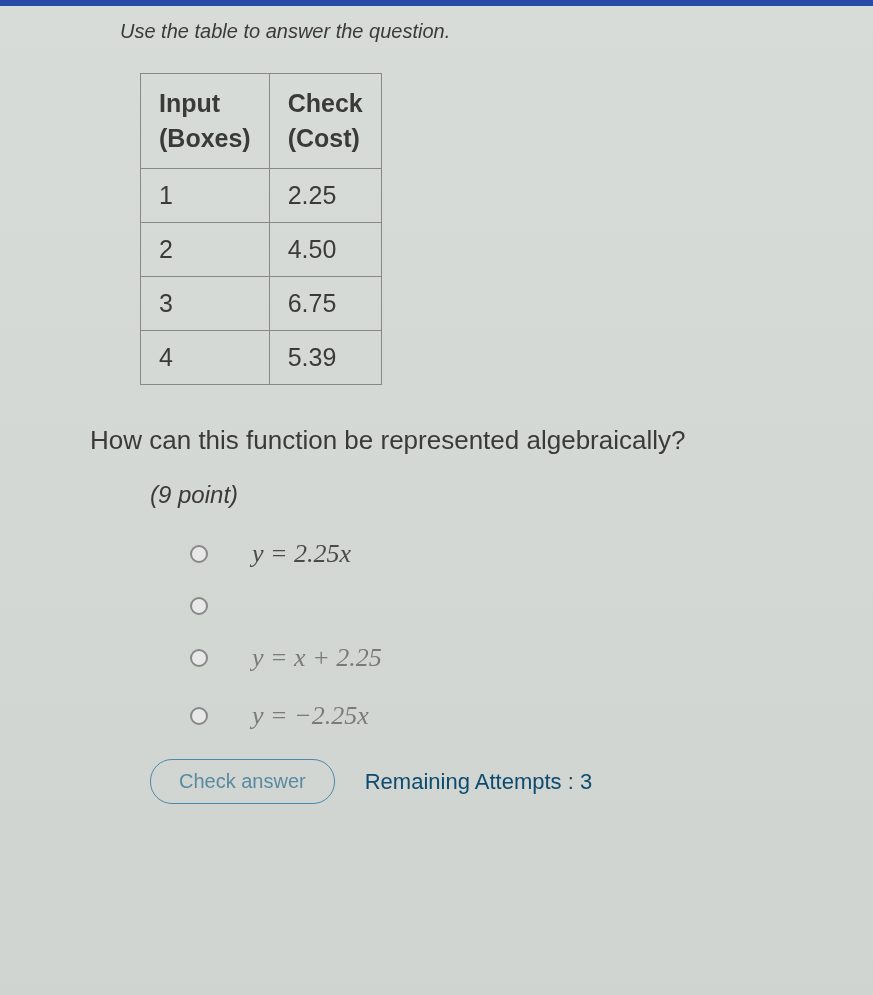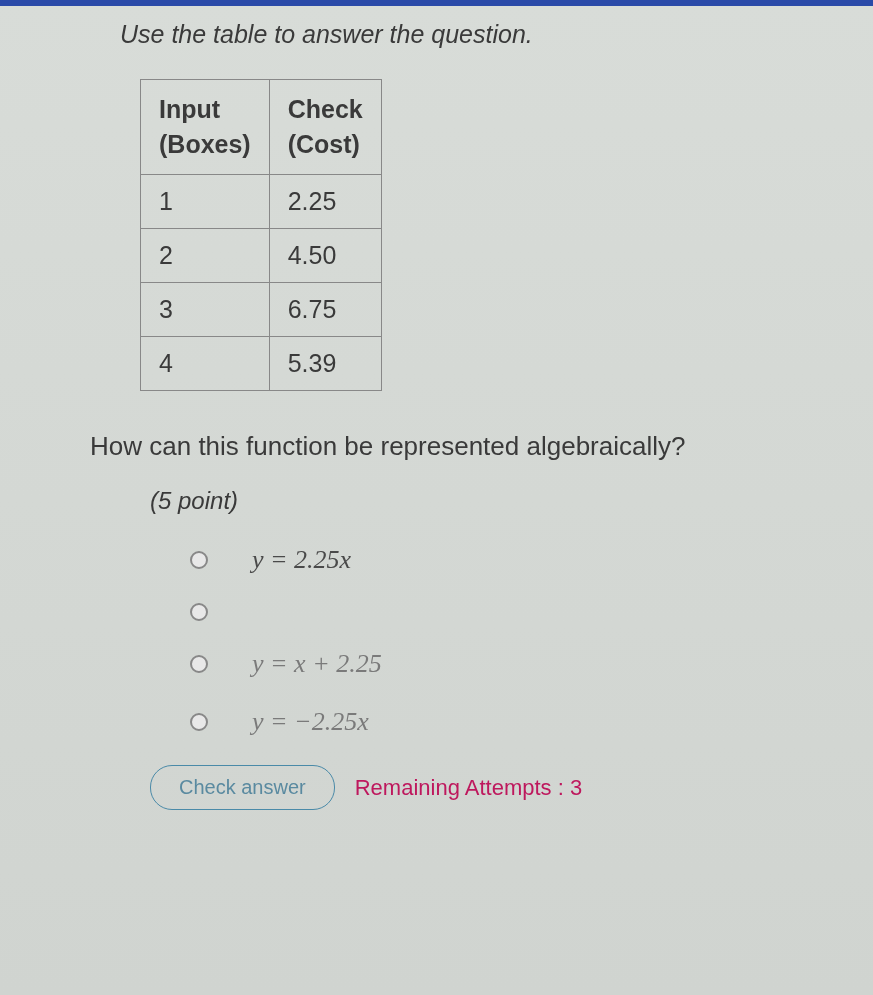--- a/index.html
+++ b/index.html
@@ -11,21 +11,21 @@
       width: 873px;
       height: 995px;
       background: linear-gradient(to bottom, #d8dcd8, #d0d4d0);
       font-family: Arial, sans-serif;
       color: #3a3a3a;
       padding: 20px 40px 20px 120px;
       position: relative;
     }
     .instruction {
       font-style: italic;
-      font-size: 25px;
+      font-size: 20px;
       color: #3a3a3a;
       margin-bottom: 30px;
     }
     .data-table {
       border-collapse: collapse;
       margin-left: 20px;
       margin-bottom: 40px;
     }
     .data-table th, .data-table td {
       border: 1px solid #888;
@@ -82,34 +82,34 @@
     }
     .option:nth-child(3) .option-label,
     .option:nth-child(4) .option-label {
       color: #7a7a7a;
     }
     .footer {
       display: flex;
       align-items: center;
       margin-top: 20px;
       margin-left: 30px;
-      gap: 20px;
+      gap: 30px;
     }
     .check-btn {
       border: 1.5px solid #4a8aa8;
       background: transparent;
       color: #5a8aa0;
       padding: 10px 28px;
       border-radius: 22px;
       font-size: 20px;
       cursor: pointer;
     }
     .attempts {
       font-size: 22px;
-      color: #be185d;
+      color: #0c4a6e;
     }
     .top-border {
       position: absolute;
       top: 0;
       left: 0;
       right: 0;
       height: 6px;
       background: #2a4aa8;
     }
   </style>
@@ -148,21 +148,21 @@
     </tr>
     <tr>
       <td>4</td>
       <td>5.39</td>
     </tr>
   </tbody>
 </table>
 
 <div class="question-text">How can this function be represented algebraically?</div>
 
-<div class="points">(5 point)</div>
+<div class="points">(9 point)</div>
 
 <div class="options">
   <div class="option">
     <div class="radio"></div>
     <div class="option-label">y = 2.25x</div>
   </div>
   <div class="option">
     <div class="radio"></div>
   </div>
   <div class="option">

